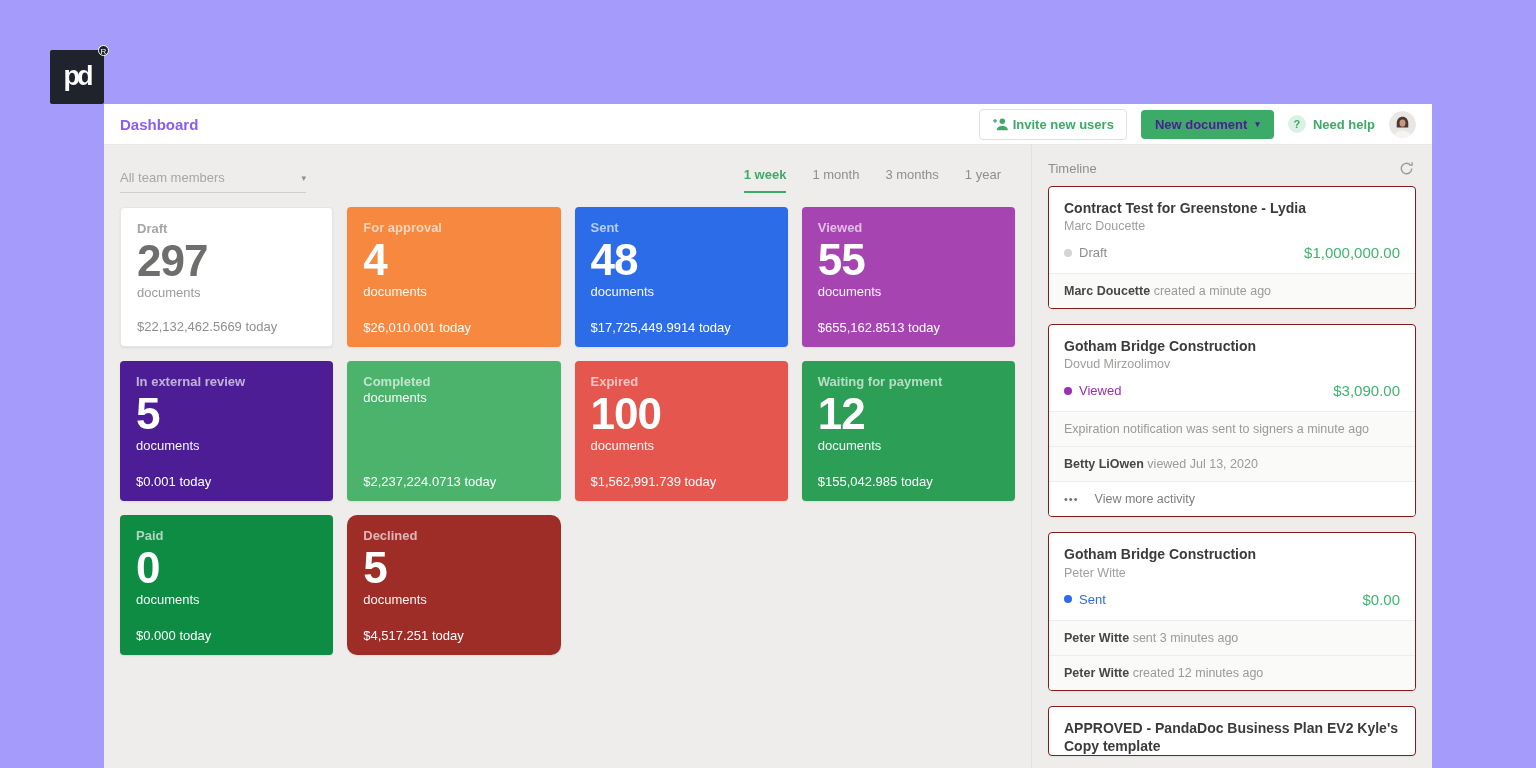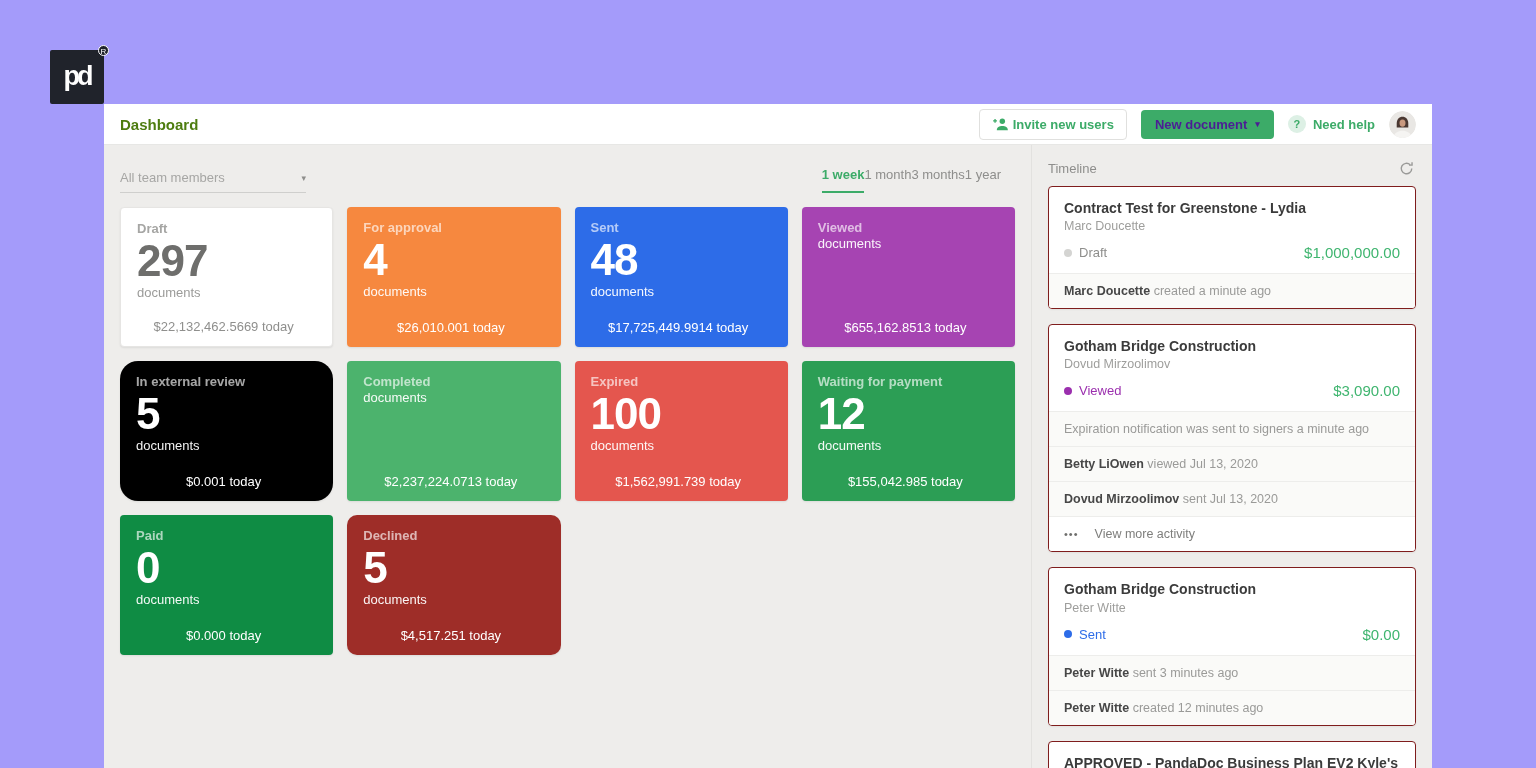--- a/index.html
+++ b/index.html
@@ -9,53 +9,53 @@
   
   .logo { position:absolute; left:50px; top:50px; width:54px; height:54px; background:#20232b; border-radius:2px; display:flex; align-items:center; justify-content:center; }
   .logo .glyph { color:#fff; font-weight:bold; font-size:27px; letter-spacing:-3px; transform:translateY(-1px); }
   .logo .reg { position:absolute; top:-5px; right:-5px; color:#fff; font-size:11px; background:#20232b; border-radius:50%; width:11px; height:11px; line-height:11px; text-align:center; font-size:8px; border:1px solid #fff; }
 
   
   .window { position:absolute; left:104px; top:104px; width:1328px; height:664px; background:#eeedeb; display:flex; flex-direction:column; }
 
   
   .hdr { height:41px; background:#fff; border-bottom:1px solid #e7e7e5; display:flex; align-items:center; padding:0 16px; flex:0 0 auto; }
-  .hdr-title { font-size:15px; font-weight:bold; color:#4d7c0f; }
+  .hdr-title { font-size:15px; font-weight:bold; color:#8b5cf6; }
   .hdr-right { margin-left:auto; display:flex; align-items:center; gap:14px; }
   .btn-invite { display:flex; align-items:center; gap:3px; background:#fff; border:1px solid #e0e0de; border-radius:4px; padding:7px 12px; font-size:13px; font-weight:bold; color:#3cab68; cursor:pointer; }
   .btn-new { display:flex; align-items:center; gap:8px; background:#3cab68; border:none; border-radius:4px; padding:7px 14px; font-size:13px; font-weight:bold; color:#4c1d95; cursor:pointer; }
   .btn-new .chev { font-size:9px; }
   .need-help { display:flex; align-items:center; gap:7px; font-size:13px; font-weight:bold; color:#3cab68; cursor:pointer; }
   .qmark { width:18px; height:18px; border-radius:50%; background:#ddf0e5; color:#3cab68; font-size:11px; font-weight:bold; display:flex; align-items:center; justify-content:center; }
   .avatar { width:27px; height:27px; border-radius:50%; overflow:hidden; cursor:pointer; flex:0 0 auto; }
 
   
   .content { flex:1; display:flex; min-height:0; }
   .main { flex:1; padding:16px 16px 0 16px; border-right:1px solid #e2e1df; }
   .aside { width:400px; padding:14px 16px 0 16px; overflow:hidden; }
 
   
   .filter-row { display:flex; align-items:flex-end; justify-content:space-between; margin-bottom:14px; height:32px; }
   .team-select { width:186px; display:flex; justify-content:space-between; align-items:center; border-bottom:1px solid #cfcfcd; padding-bottom:7px; font-size:13px; color:#a6a6a4; cursor:pointer; }
   .team-select .chev { font-size:9px; color:#8e8e8c; }
-  .tabs { display:flex; padding-right:14px;margin-left:40px; }
+  .tabs { display:flex; gap:26px; padding-right:14px;margin-left:40px; }
   .tab { font-size:13px; color:#8e8e8c; padding-bottom:9px; cursor:pointer; border-bottom:2px solid transparent; }
   .tab.active { color:#3cab68; font-weight:bold; border-bottom-color:#3cab68; }
 
   
   .grid { display:grid; grid-template-columns:repeat(4,1fr); gap:14px; }
   .card { height:140px; border-radius:4px; padding:13px 16px 12px 16px; position:relative; color:#fff; box-shadow:0 1px 2px rgba(0,0,0,0.08); cursor:pointer; }
   .card.light { background:#fff; border:1px solid #e6e5e3; }
   .card-label { font-size:13px; font-weight:bold; color:rgba(255,255,255,0.65); }
   .card.light .card-label { color:#a6a6a4; }
   .card-count { font-size:44px; font-weight:bold; line-height:1.02; margin-top:3px; letter-spacing:-1px; }
   .card.light .card-count { color:#6e6e6c; }
   .card-unit { font-size:13px; margin-top:1px; color:rgba(255,255,255,0.95); }
   .card.light .card-unit { color:#9b9b99; }
-  .card-foot { position:absolute; left:10px; right:16px; bottom:12px; display:flex; justify-content:center; font-size:13px; }
+  .card-foot { position:absolute; left:16px; right:16px; bottom:12px; display:flex; justify-content:flex-start; font-size:13px; }
   .card.light .card-foot { color:#8f8f8d; }
 
   
   .aside-head { display:flex; justify-content:space-between; align-items:center; margin-bottom:10px; padding:2px 2px 0 0; }
   .aside-title { font-size:13px; color:#8e8e8c; }
   .refresh { cursor:pointer; display:flex; }
   .titem { background:#fff; border:1px solid #7f1d1d; border-radius:4px; margin-bottom:15px; overflow:hidden; box-shadow:0 1px 2px rgba(0,0,0,0.05); cursor:pointer; }
   .titem-head { padding:12px 15px 0 15px; }
   .titem-title { font-size:14px; font-weight:bold; color:#3b3b3b; line-height:1.3; }
   .titem-owner { font-size:12.5px; color:#9e9e9c; margin-top:2px; }
@@ -159,28 +159,29 @@
           <div class="card-count">48</div>
           <div class="card-unit">documents</div>
           <div class="card-foot">
               <span>$17,725,449.99</span>
               <span>14 today</span>
             </div>
         </div>
 
         <div class="card" style="background: rgb(166, 68, 178);">
           <div class="card-label">Viewed</div>
+          <div class="card-count">55</div>
           <div class="card-unit">documents</div>
           <div class="card-foot">
               <span>$655,162.85</span>
               <span>13 today</span>
             </div>
         </div>
 
-        <div class="card" style="background: #000000; border-radius: 18px;">
+        <div class="card" style="background: #4c1d95;">
           <div class="card-label">In external review</div>
           <div class="card-count">5</div>
           <div class="card-unit">documents</div>
           <div class="card-foot">
               <span>$0.00</span>
               <span>1 today</span>
             </div>
         </div>
 
         <div class="card" style="background: rgb(76, 179, 109);">
@@ -268,21 +269,20 @@
         </div>
         <div class="titem-status">
           <span class="status-left">
             <span class="dot" style="background: rgb(155, 47, 174);"></span>
             <span class="status-label" style="color: rgb(155, 47, 174);">Viewed</span>
           </span>
           <span class="titem-amount">$3,090.00</span>
         </div>
         <div class="trow"><b></b><span>Expiration notification was sent to signers a minute ago</span></div>
         <div class="trow"><b>Betty LiOwen</b> <span>viewed Jul 13, 2020</span></div>
-        <div class="trow"><b>Dovud Mirzoolimov</b> <span>sent Jul 13, 2020</span></div>
         <div class="trow more">
           <span class="dots">•••</span>
           <span>View more activity</span>
         </div>
       </div>
 
       <div class="titem">
         <div class="titem-head">
           <div class="titem-title">Gotham Bridge Construction</div>
           <div class="titem-owner">Peter Witte</div>

